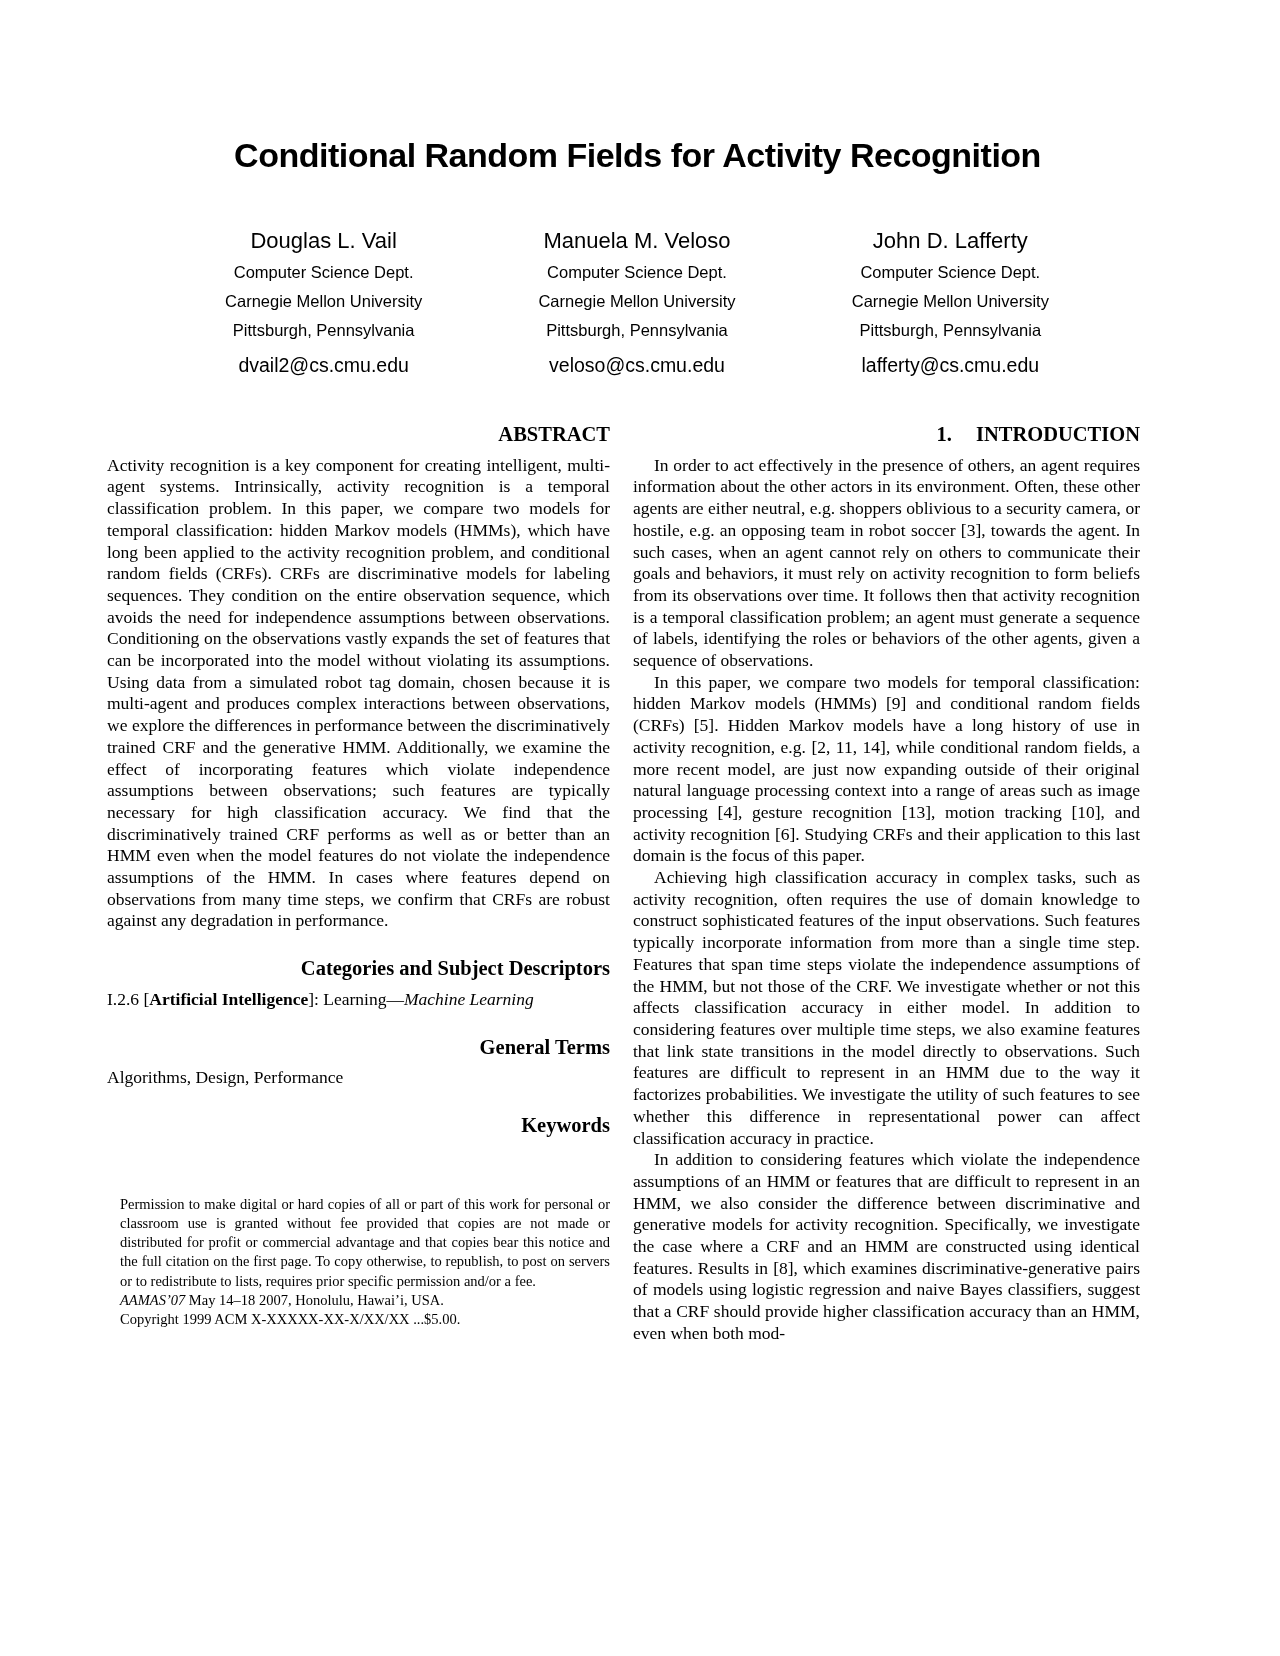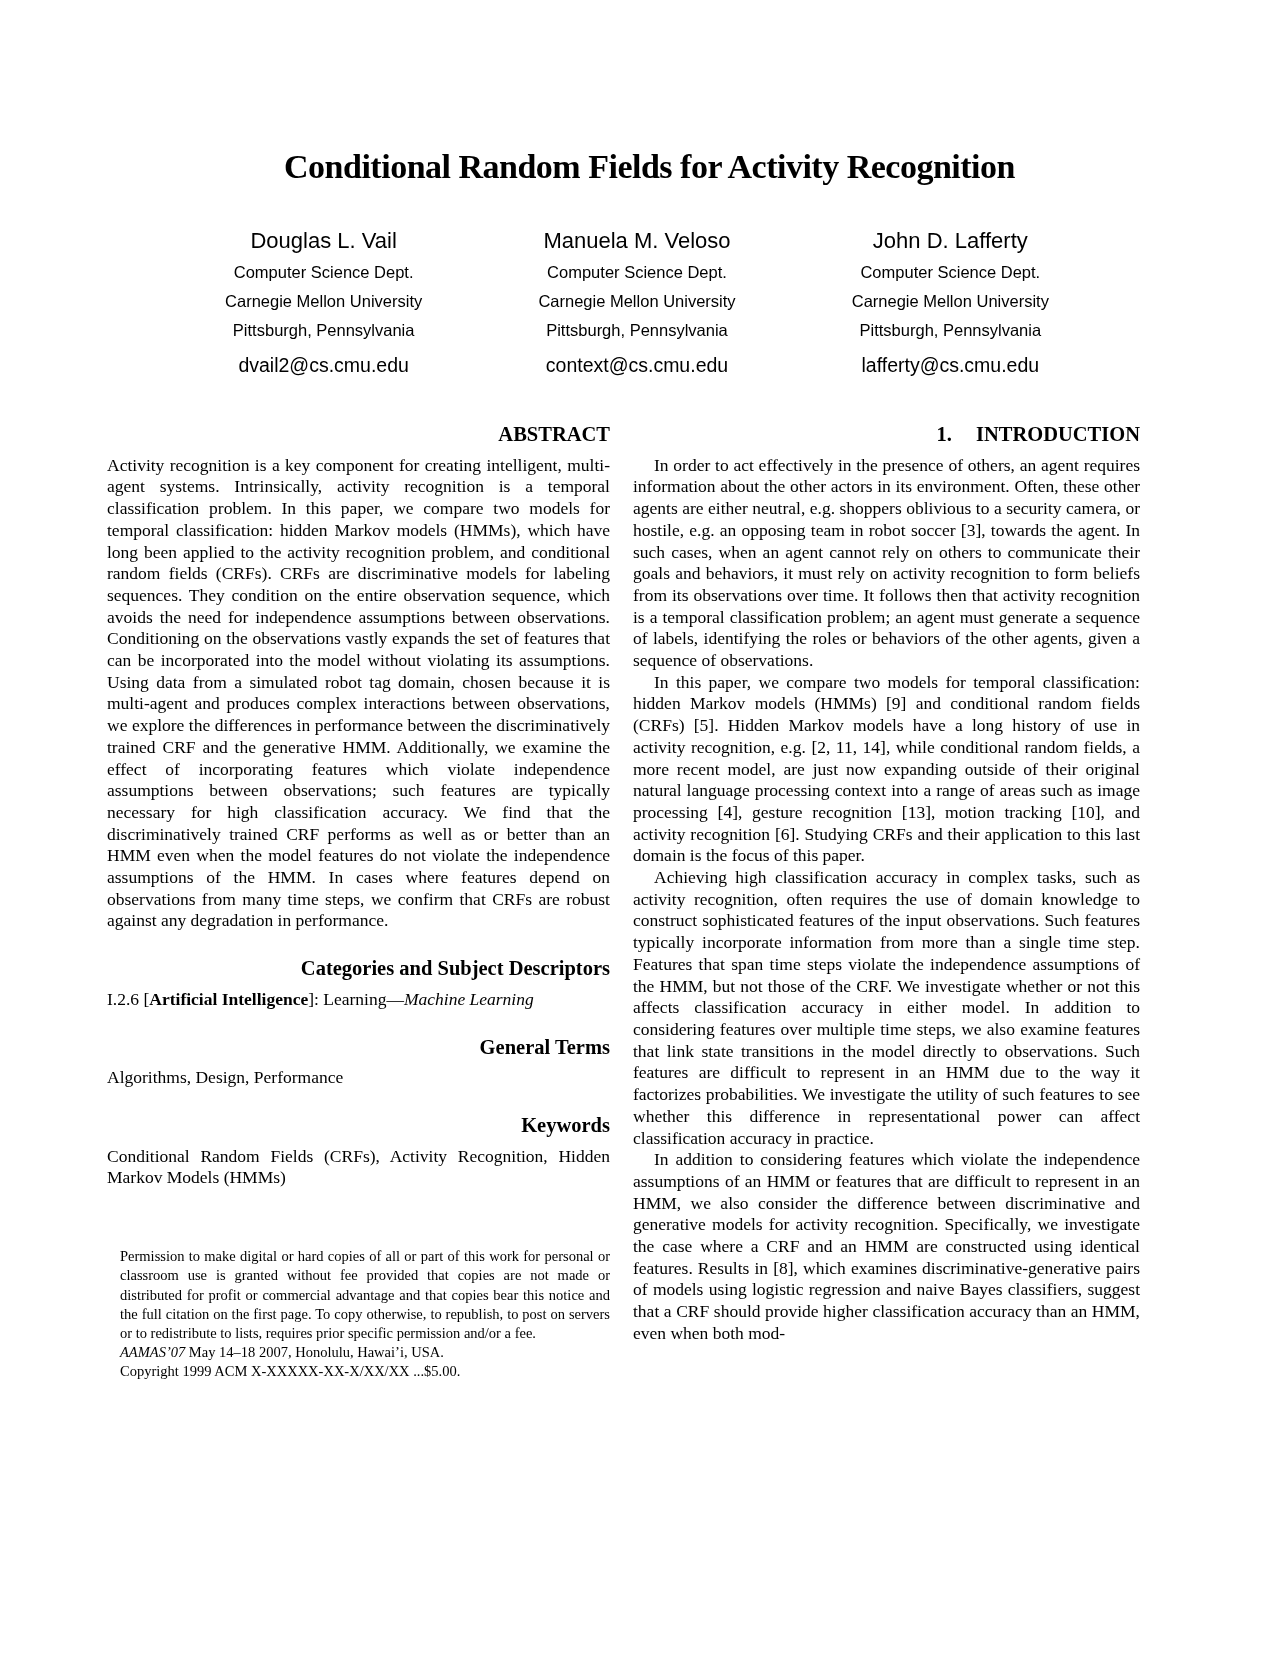--- a/index.html
+++ b/index.html
@@ -9,23 +9,23 @@
     height: 1656px;
     background: #ffffff;
     color: #000000;
     overflow: hidden;
   }
   .title {
     position: absolute;
     top: 136px;
     left: 110px;
     width: 1055px;
-    margin: 12px;
+    margin: 0;
     text-align: center;
-    font-family: Liberation Serif, serif;
+    font-family: Liberation Sans, sans-serif;
     font-weight: bold;
     font-size: 34px;
     letter-spacing: -0.5px;
   }
   .authors {
     position: absolute;
     top: 228px;
     left: 167px;
     width: 940px;
     display: flex;
@@ -89,21 +89,21 @@
       <p class="affil">Computer Science Dept.</p>
       <p class="affil">Carnegie Mellon University</p>
       <p class="affil">Pittsburgh, Pennsylvania</p>
       <p class="email">dvail2@cs.cmu.edu</p>
     </div>
     <div class="author">
       <p class="name">Manuela M. Veloso</p>
       <p class="affil">Computer Science Dept.</p>
       <p class="affil">Carnegie Mellon University</p>
       <p class="affil">Pittsburgh, Pennsylvania</p>
-      <p class="email">context@cs.cmu.edu</p>
+      <p class="email">veloso@cs.cmu.edu</p>
     </div>
     <div class="author">
       <p class="name">John D. Lafferty</p>
       <p class="affil">Computer Science Dept.</p>
       <p class="affil">Carnegie Mellon University</p>
       <p class="affil">Pittsburgh, Pennsylvania</p>
       <p class="email">lafferty@cs.cmu.edu</p>
     </div>
   </div>
 
@@ -111,21 +111,20 @@
     <h2>ABSTRACT</h2>
     <p>Activity recognition is a key component for creating intelligent, multi-agent systems. Intrinsically, activity recognition is a temporal classification problem. In this paper, we compare two models for temporal classification: hidden Markov models (HMMs), which have long been applied to the activity recognition problem, and conditional random fields (CRFs). CRFs are discriminative models for labeling sequences. They condition on the entire observation sequence, which avoids the need for independence assumptions between observations. Conditioning on the observations vastly expands the set of features that can be incorporated into the model without violating its assumptions. Using data from a simulated robot tag domain, chosen because it is multi-agent and produces complex interactions between observations, we explore the differences in performance between the discriminatively trained CRF and the generative HMM. Additionally, we examine the effect of incorporating features which violate independence assumptions between observations; such features are typically necessary for high classification accuracy. We find that the discriminatively trained CRF performs as well as or better than an HMM even when the model features do not violate the independence assumptions of the HMM. In cases where features depend on observations from many time steps, we confirm that CRFs are robust against any degradation in performance.</p>
 
     <h2 class="gap-above">Categories and Subject Descriptors</h2>
     <p><span>I.2.6 [</span><span class="bold">Artificial Intelligence</span><span>]: Learning—</span><span class="it">Machine Learning</span></p>
 
     <h2 class="gap-above">General Terms</h2>
     <p>Algorithms, Design, Performance</p>
 
     <h2 class="gap-above">Keywords</h2>
-    <p>Conditional Random Fields (CRFs), Activity Recognition, Hidden Markov Models (HMMs)</p>
 
     <div class="permission">
       <p>Permission to make digital or hard copies of all or part of this work for personal or classroom use is granted without fee provided that copies are not made or distributed for profit or commercial advantage and that copies bear this notice and the full citation on the first page. To copy otherwise, to republish, to post on servers or to redistribute to lists, requires prior specific permission and/or a fee.</p>
       <p><span class="it">AAMAS’07</span><span> May 14–18 2007, Honolulu, Hawai’i, USA.</span></p>
       <p>Copyright 1999 ACM X-XXXXX-XX-X/XX/XX ...$5.00.</p>
     </div>
   </div>
 
   <div class="col col-right">
     <h2><span class="secnum">1.</span><span>INTRODUCTION</span></h2>

